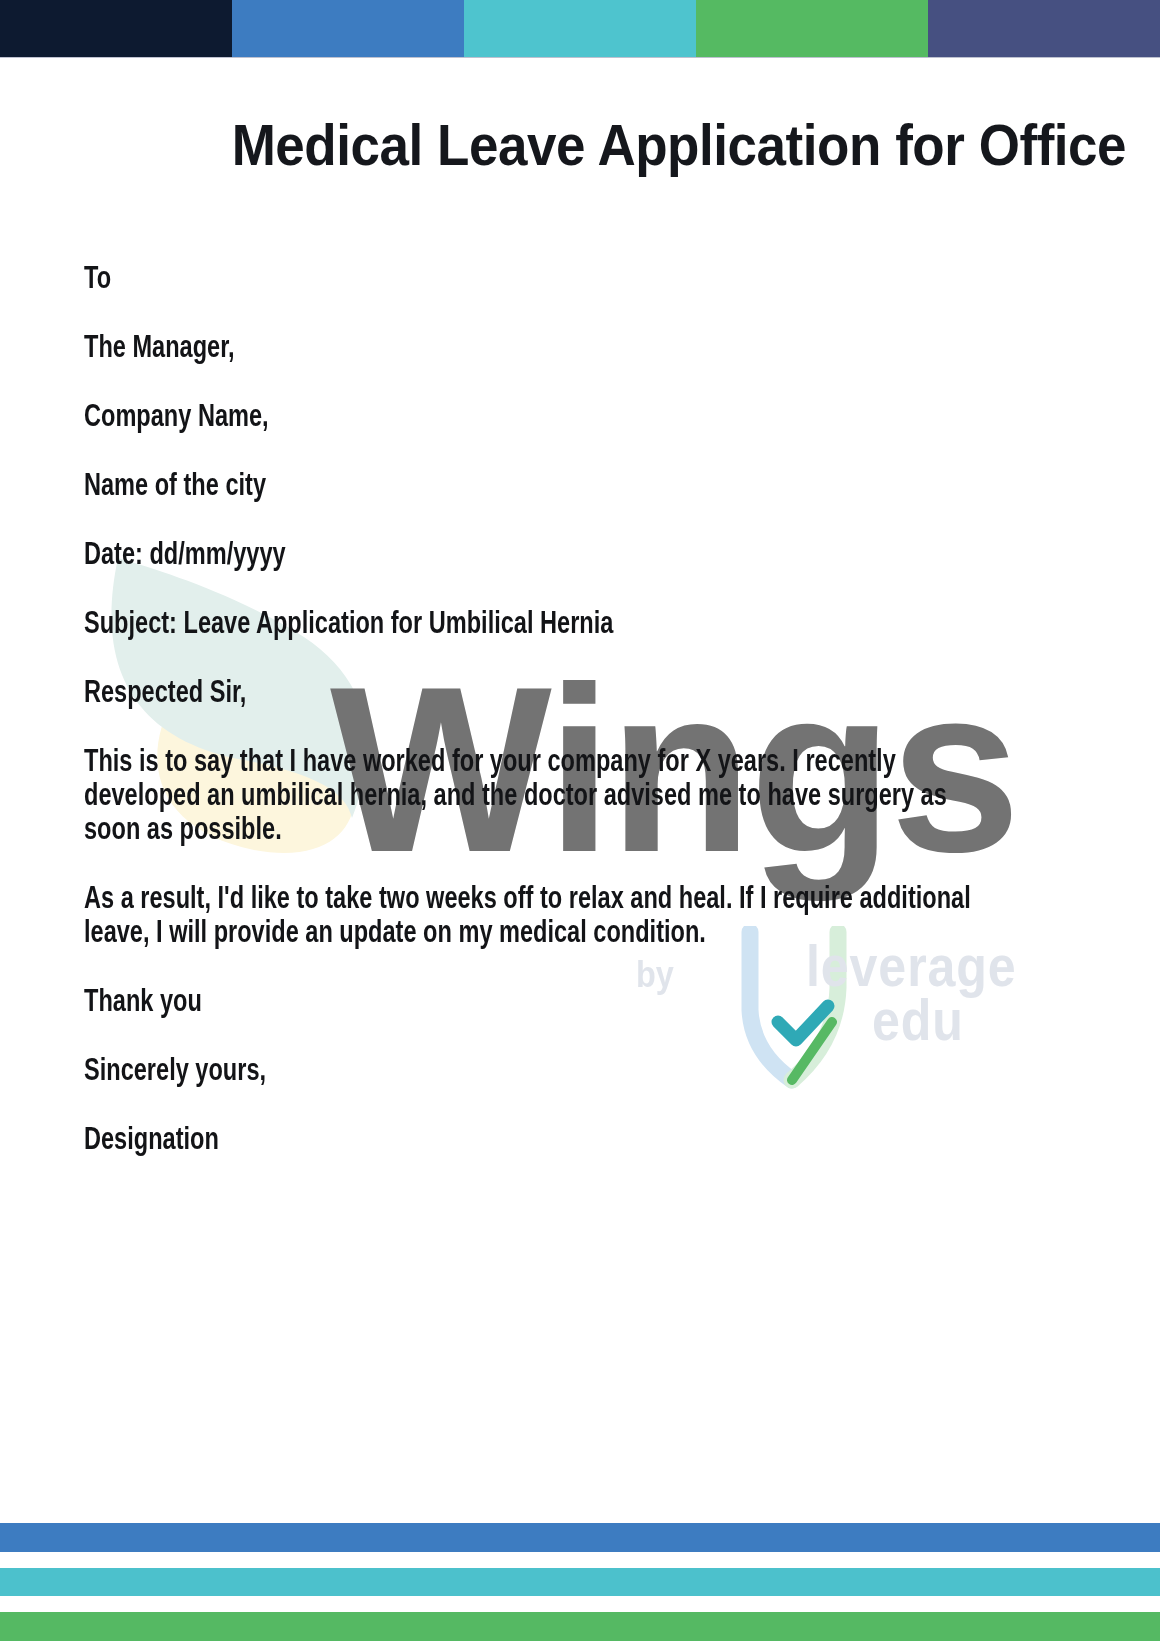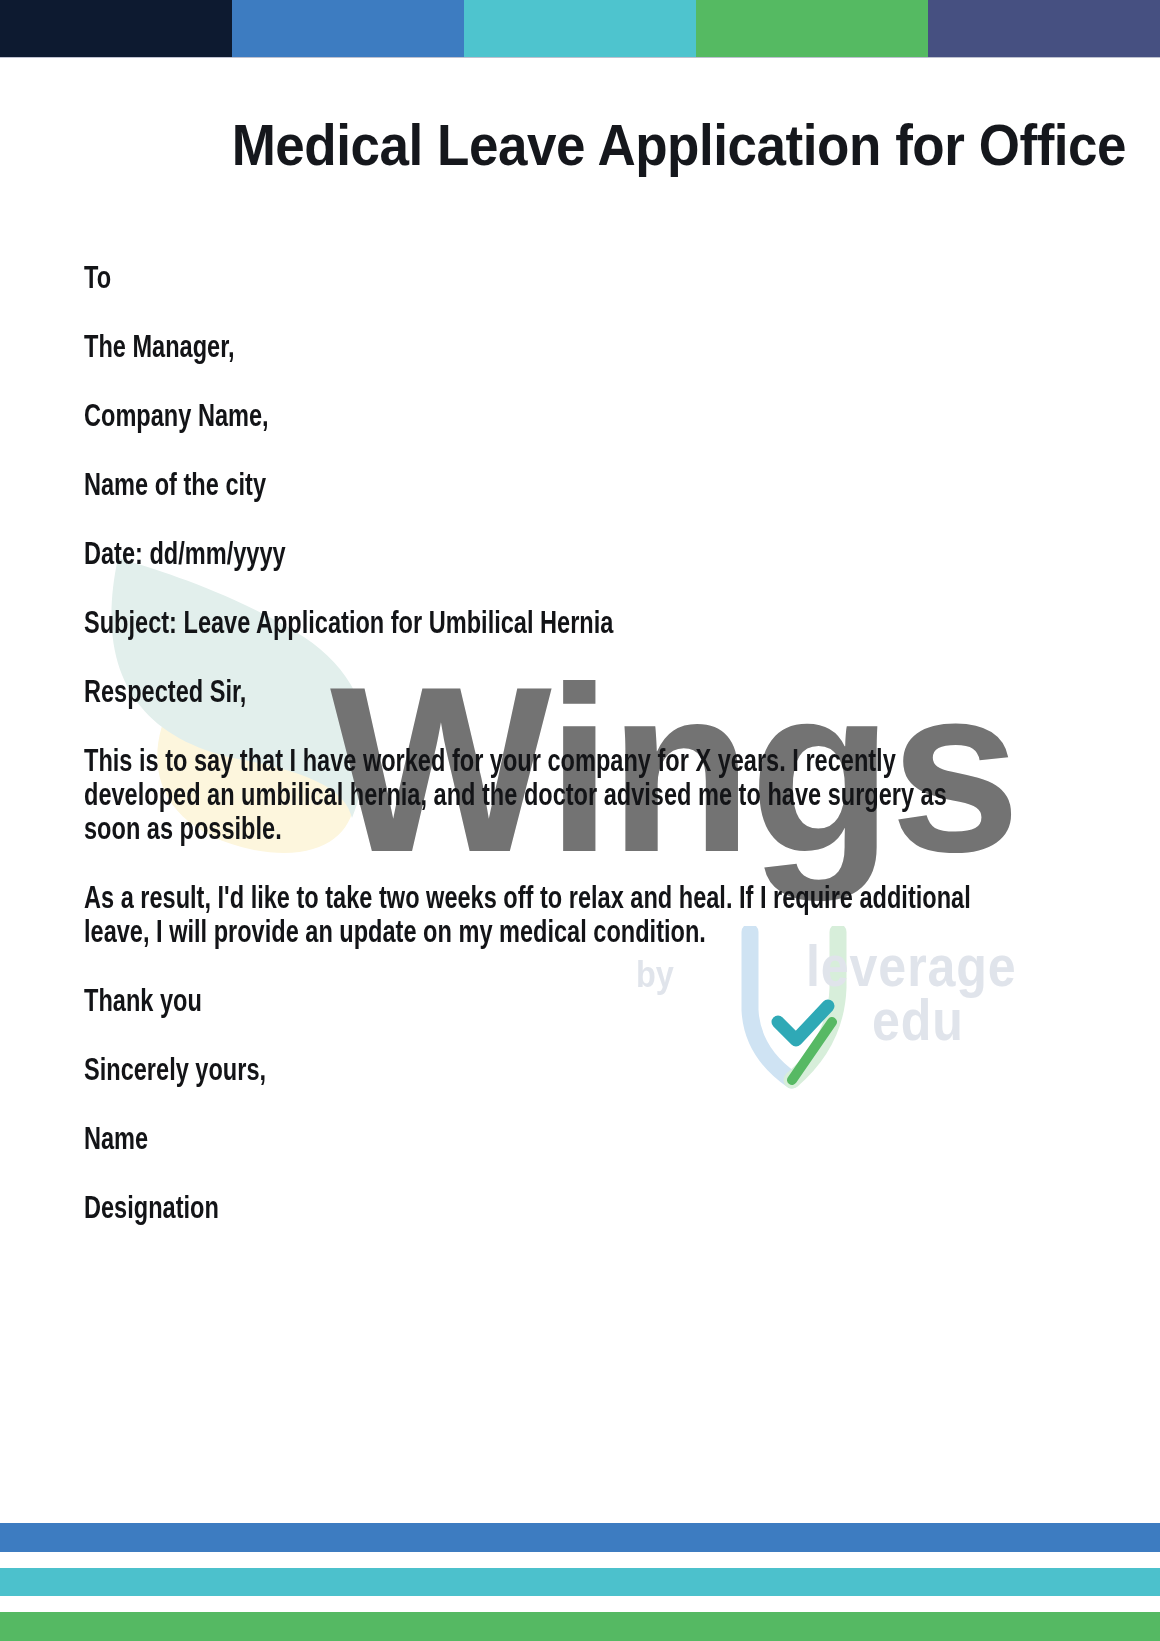--- a/index.html
+++ b/index.html
@@ -107,23 +107,20 @@
         <div class="line">As a result, I'd like to take two weeks off to relax and heal. If I require additional</div>
         <div class="line">leave, I will provide an update on my medical condition.</div>
       </div>
       <div class="block">
         <div class="line">Thank you</div>
       </div>
       <div class="block">
         <div class="line">Sincerely yours,</div>
       </div>
       <div class="block">
-        <div class="line">Name</div>
-      </div>
-      <div class="block">
         <div class="line">Designation</div>
       </div>
     </div>
 
   <div class="fbar b1" id="fbar1" style="background: rgb(61, 124, 193);"></div>
   <div class="fbar b2" id="fbar2" style="background: rgb(76, 193, 204);"></div>
   <div class="fbar b3" id="fbar3" style="background: rgb(85, 185, 99);"></div>
 
 </div>
 

